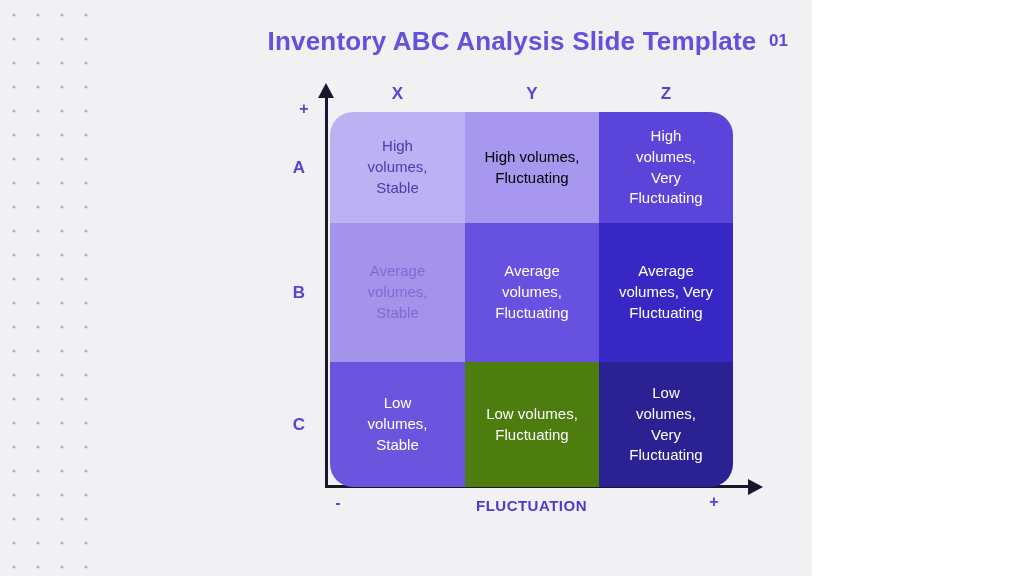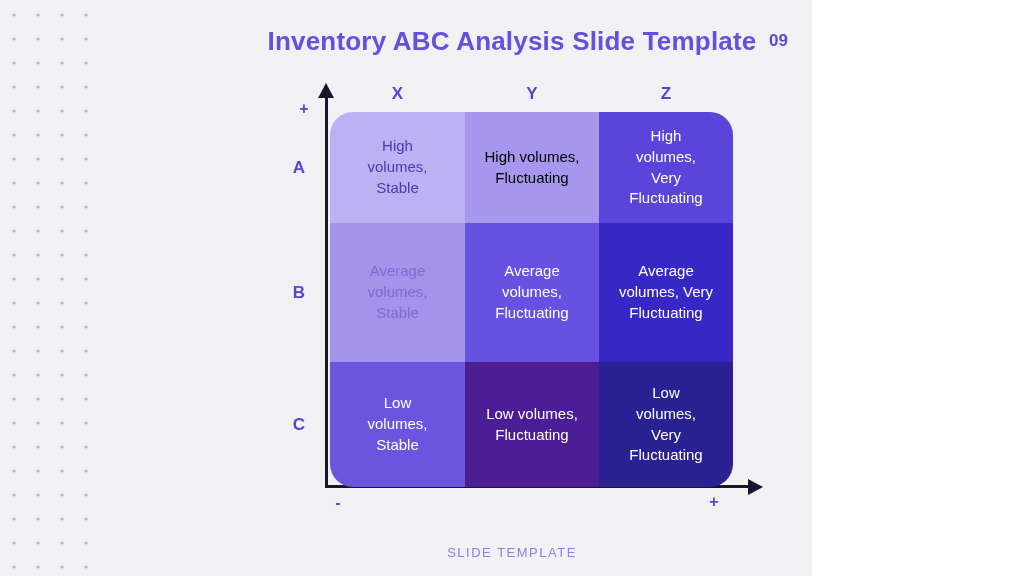--- a/index.html
+++ b/index.html
@@ -85,21 +85,21 @@
 </head>
 <body>
 
 <div class="slide">
 
   <div class="dots dots-left"></div>
   <div class="dots dots-right"></div>
   <div class="accent-circle"></div>
 
   <h1 class="title">Inventory ABC Analysis Slide Template</h1>
-  <div class="page-number">09</div>
+  <div class="page-number">01</div>
 
   <div class="col-headers">
     <span>X</span>
     <span>Y</span>
     <span>Z</span>
   </div>
 
   <div class="row-labels">
     <span class="row-a">A</span>
     <span class="row-b">B</span>
@@ -128,26 +128,26 @@
 Stable</div>
     <div class="cell" style="background:#6651e1;color:#ffffff">Average
 volumes,
 Fluctuating</div>
     <div class="cell" style="background:#3728c6;color:#ffffff">Average
 volumes, Very
 Fluctuating</div>
     <div class="cell" style="background:#6c55de;color:#ffffff">Low
 volumes,
 Stable</div>
-    <div class="cell" style="background:#4c1d95;color:#ffffff">Low volumes,
+    <div class="cell" style="background:#4d7c0f;color:#ffffff">Low volumes,
 Fluctuating</div>
     <div class="cell" style="background:#2a2192;color:#ffffff">Low
 volumes,
 Very
 Fluctuating</div>
   </div>
 
   <span class="sign sign-hminus">-</span>
+  <div class="x-axis-title">FLUCTUATION</div>
   <span class="sign sign-hplus">+</span>
 
-  <div class="footer">SLIDE TEMPLATE</div>
 
 </div>
 
 </body></html>

